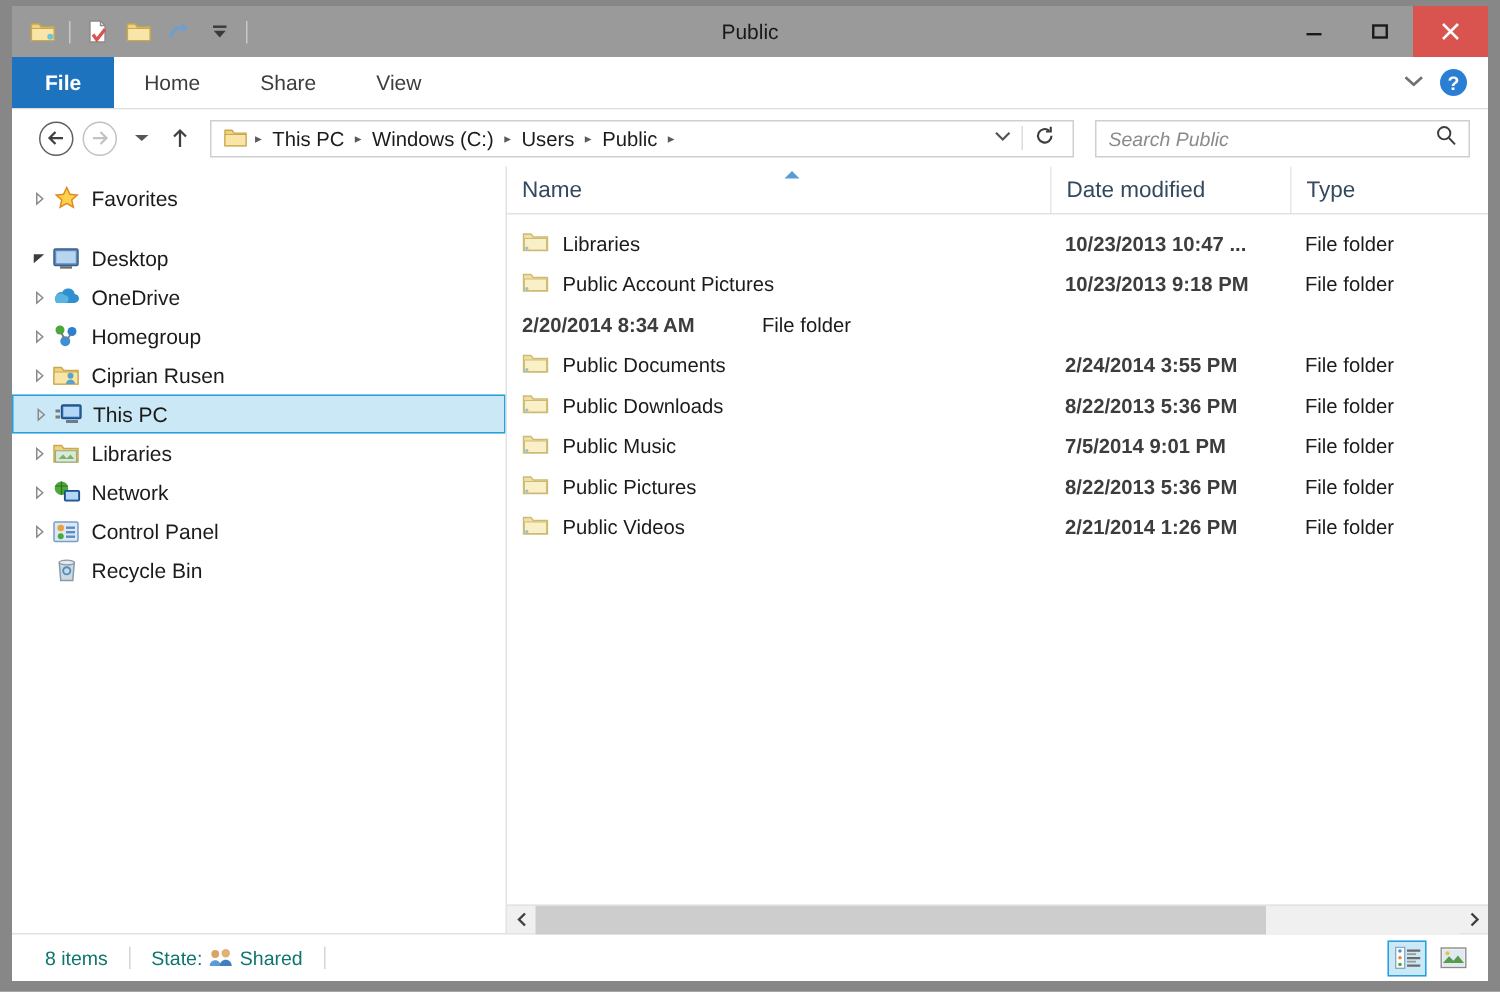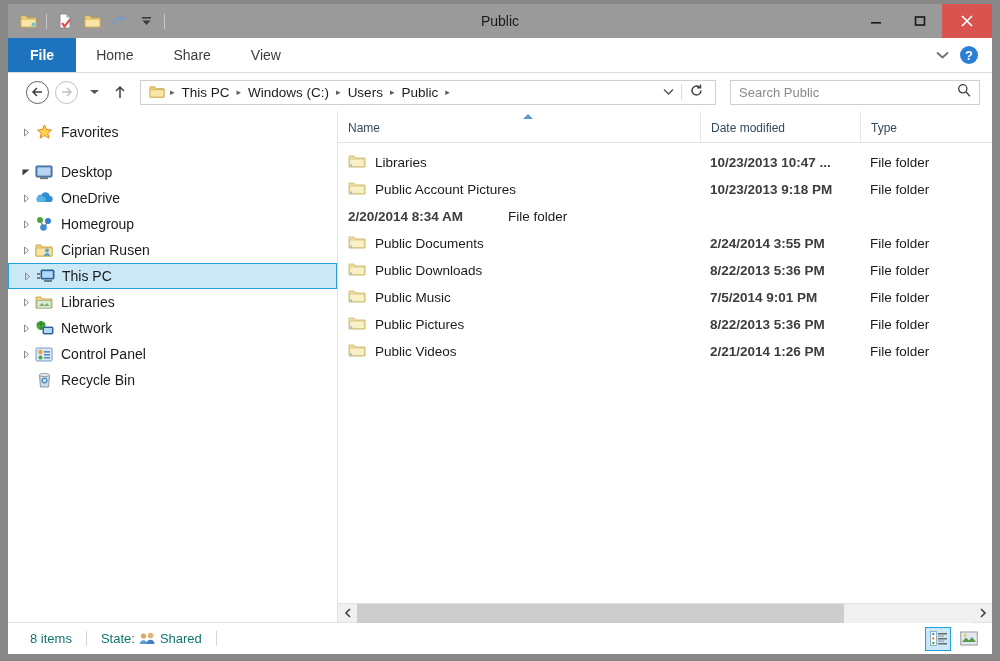--- a/index.html
+++ b/index.html
@@ -83,21 +83,21 @@
   .crumbs { display: flex; align-items: center; flex: 1; gap: 1px; }
   .crumb { font-size: 13.5px; color: #1b1b1b; padding: 0 4px; white-space: nowrap; }
   .csep { font-size: 9px; color: #5a5a5a; padding: 0 2px; }
   .crumb-dd { font-size: 11px; color: #555; padding: 0 7px; }
   .crumb-refresh {
     border-left: 1px solid #dcdcdc; padding: 0 8px;
     font-size: 13px; color: #3d3d3d;
   }
   .searchbox {
     width: 250px; height: 25px; border: 1px solid #cfcfcf; background: #fff;
-    margin-left: 8px; display: flex; align-items: center; padding: 0 8px;
+    margin-left: 8px; display: flex; align-items: center; padding: 0 8px; font-style: italic;
   }
   .searchbox .ph { flex: 1; font-size: 13px; color: #8a8a8a; }
 
   
   .body { flex: 1; display: flex; min-height: 0; }
 
   .nav-pane {
     width: 330px; background: #fff; position: relative;
     border-right: 1px solid #e2e2e2; padding-top: 8px;
     flex-shrink: 0; overflow: hidden;
@@ -122,21 +122,21 @@
   .indent1 { }
   .gap { height: 14px; }
 
   
   .list-pane { flex: 1; display: flex; flex-direction: column; min-width: 0; background: #fff; }
   .colhead {
     height: 32px; display: flex; align-items: flex-end;
     border-bottom: 1px solid #e2e2e2; position: relative; flex-shrink: 0;
   }
   .col {
-    font-size: 12px; color: #34495e; padding: 0 0 7px 10px;
+    font-size: 15px; color: #34495e; padding: 0 0 7px 10px;
     display: flex; align-items: flex-end; height: 100%;
     position: relative;
   }
   .col.name { width: 362px; }
   .col.date { width: 160px; border-left: 1px solid #e8e8e8; }
   .col.type { flex: 1; border-left: 1px solid #e8e8e8; }
   .sortmark {
     position: absolute; left: 185px; top: 3px;
     width: 0; height: 0;
     border-left: 5px solid transparent; border-right: 5px solid transparent;

